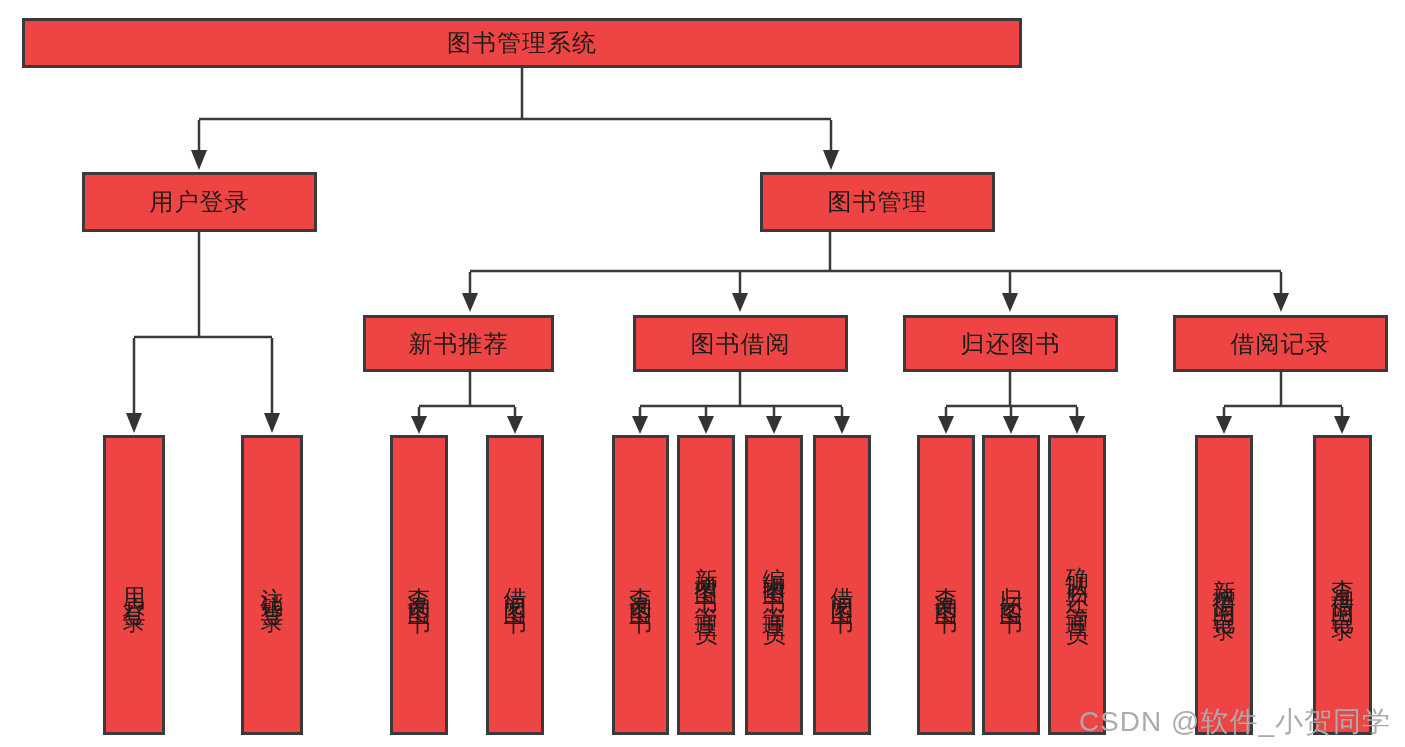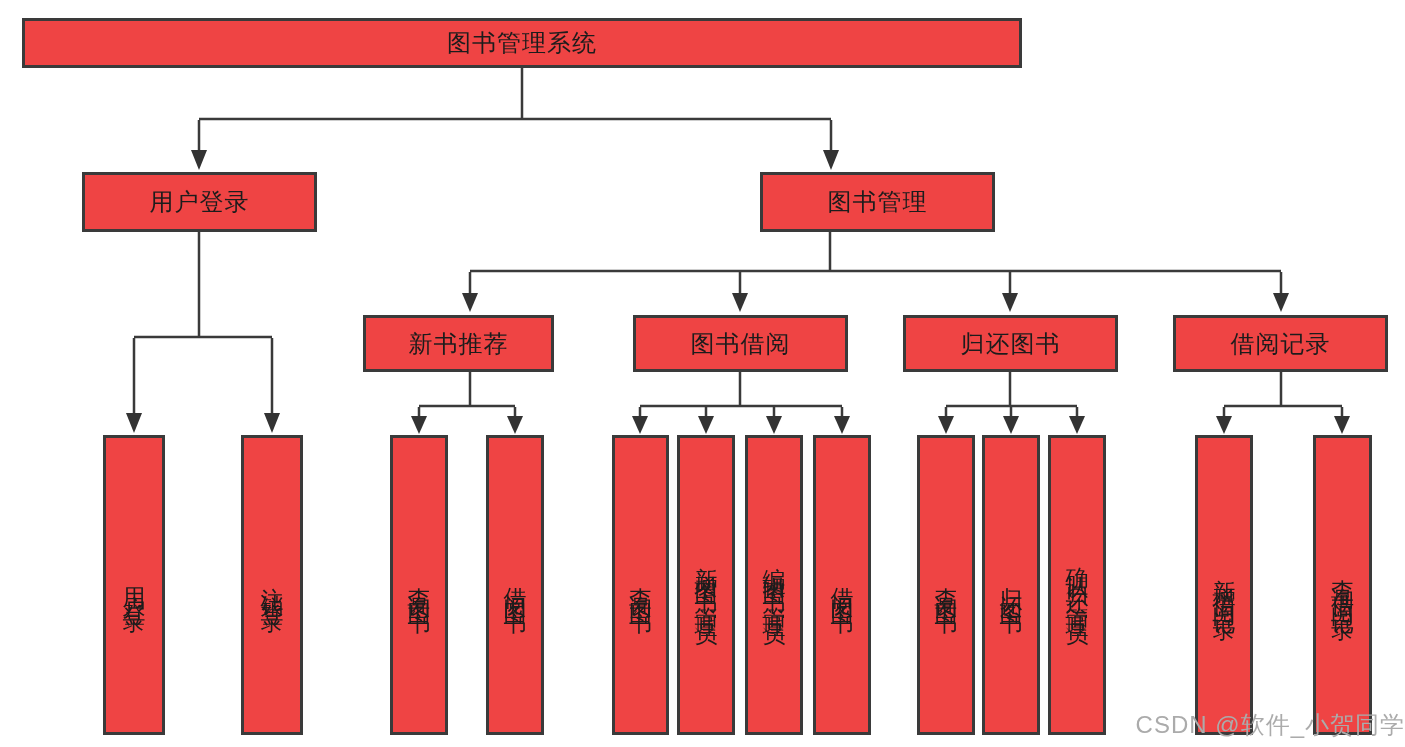--- a/index.html
+++ b/index.html
@@ -27,23 +27,23 @@
     line-height: 1;
   }
   .box.v {
     writing-mode: vertical-rl;
     text-orientation: mixed;
     font-size: 23px;
     letter-spacing: 8px;
   }
   .watermark {
     position: absolute;
-    right: 0;
+    right: 14px;
     bottom: 6px;
-    font-size: 24px;
+    font-size: 28px;
     color: #ababab;
     letter-spacing: 1px;
     white-space: nowrap;
   }
 </style>
 </head>
 <body>
 
 <div class="stage">
 

